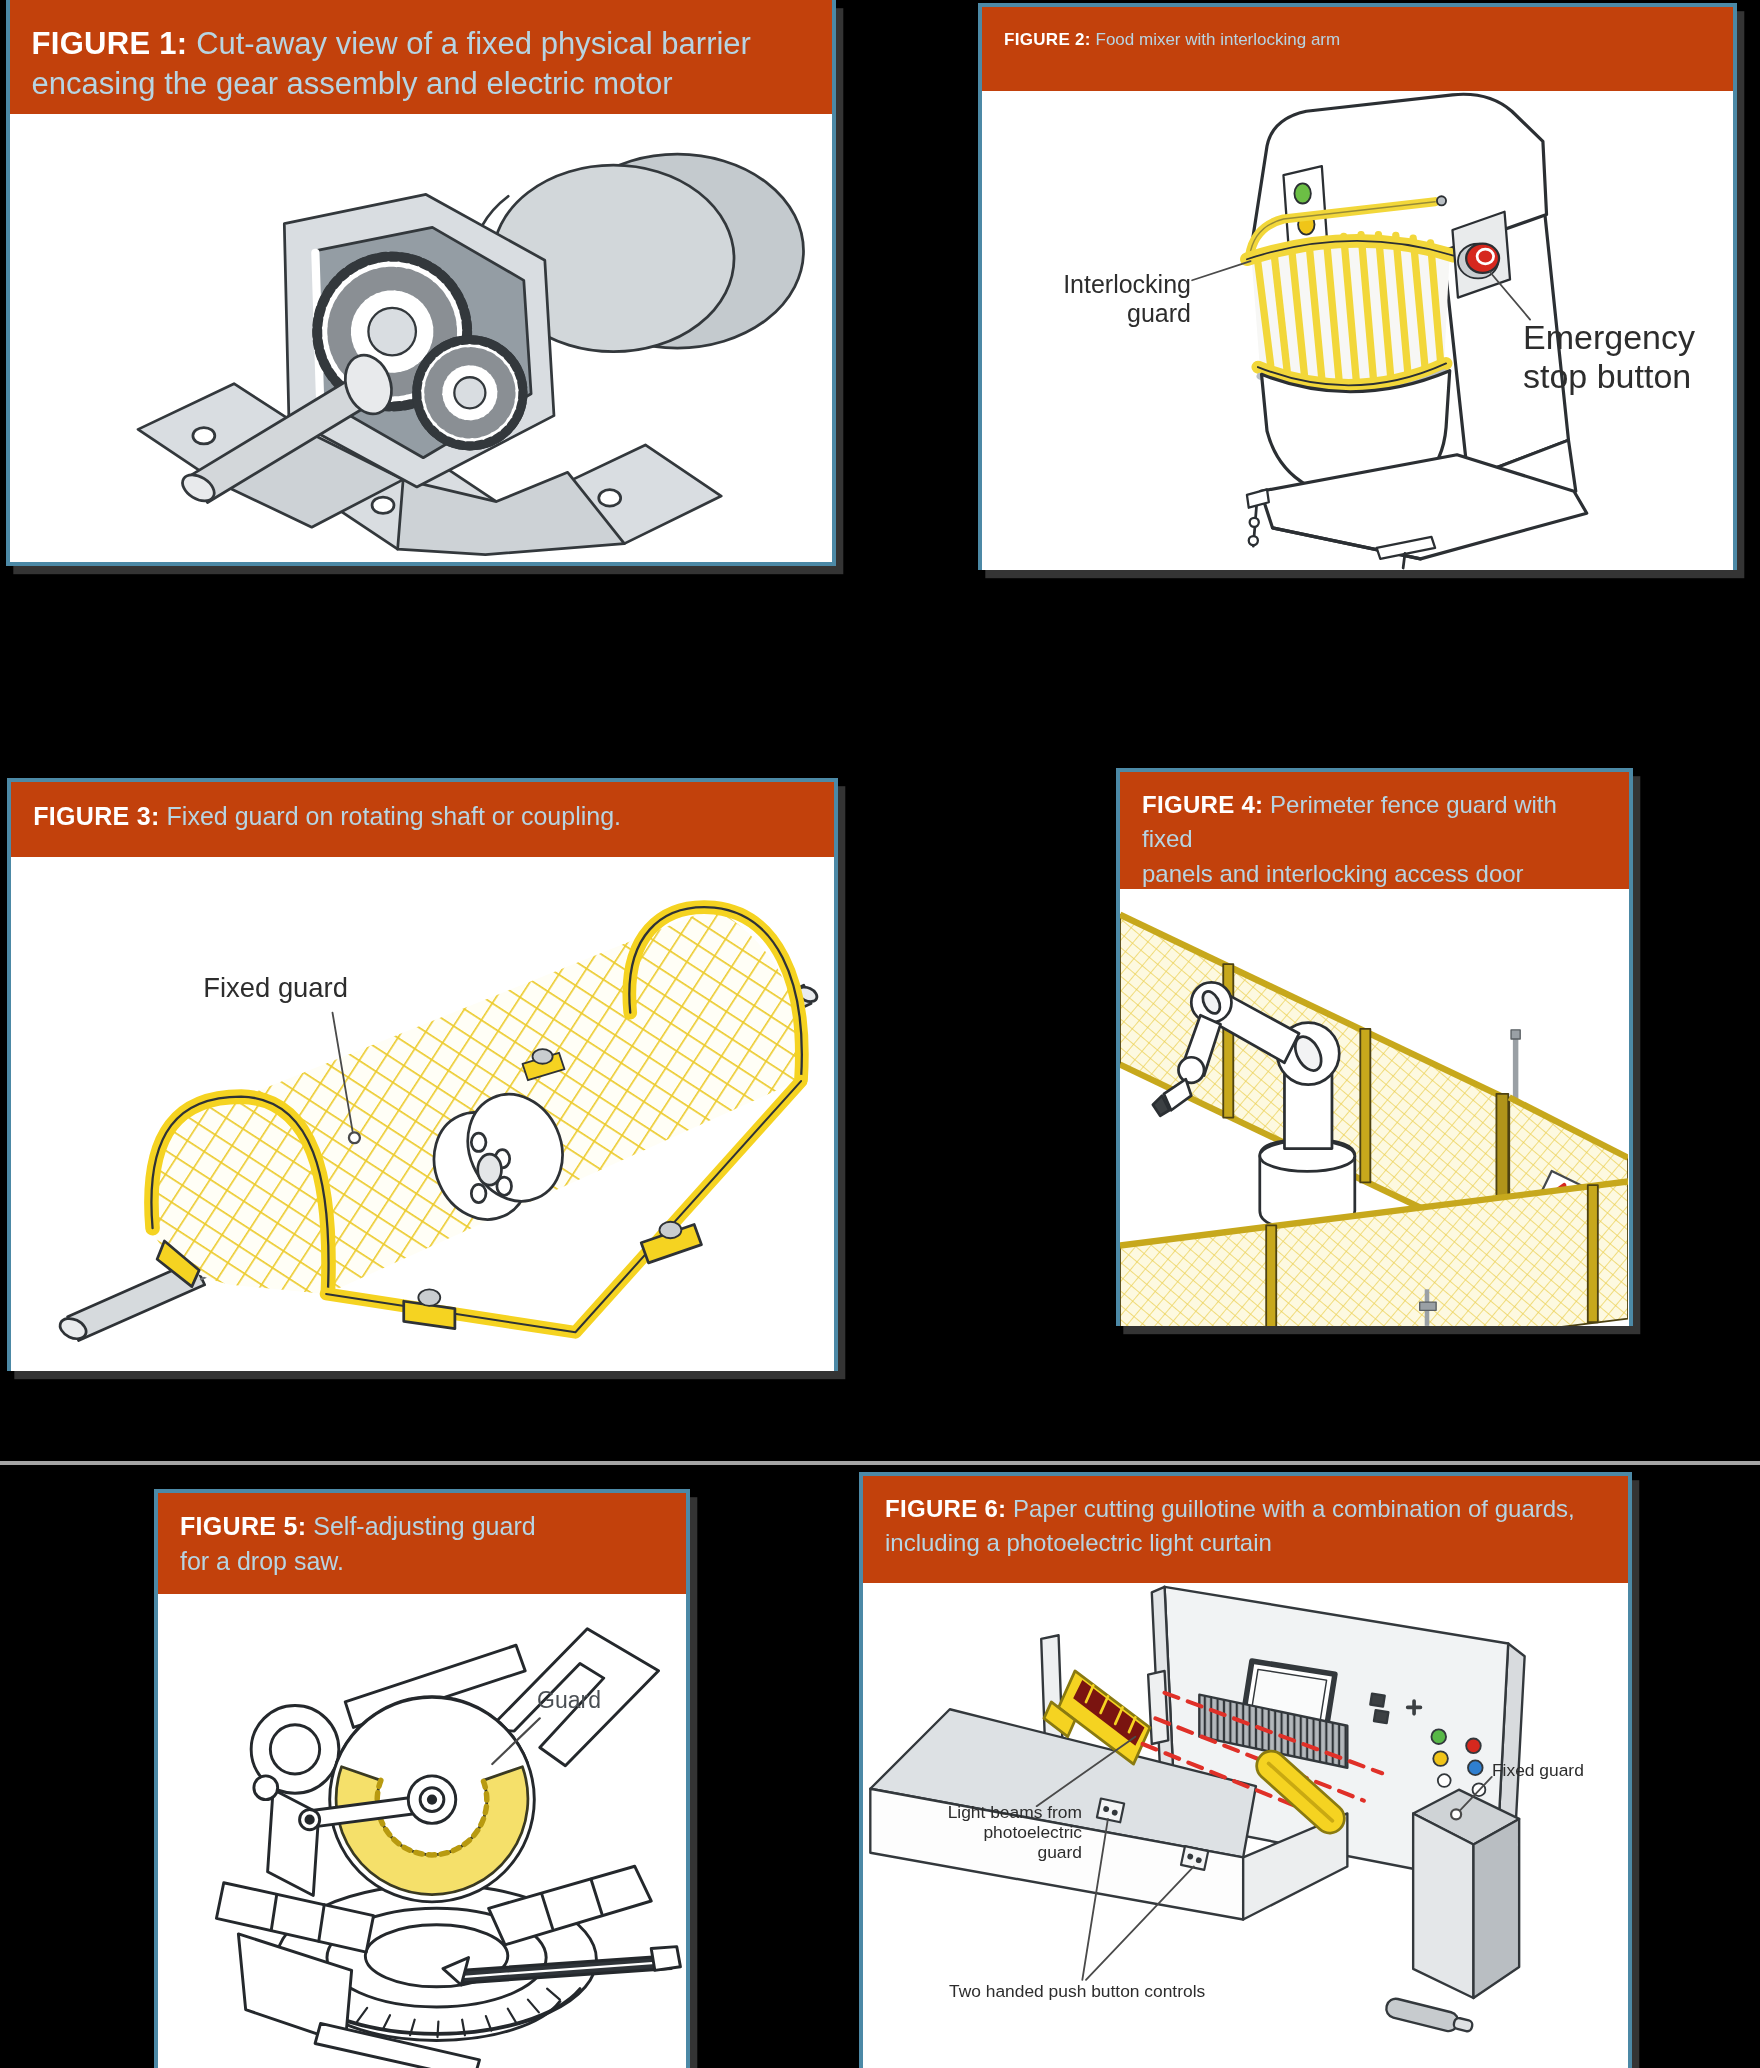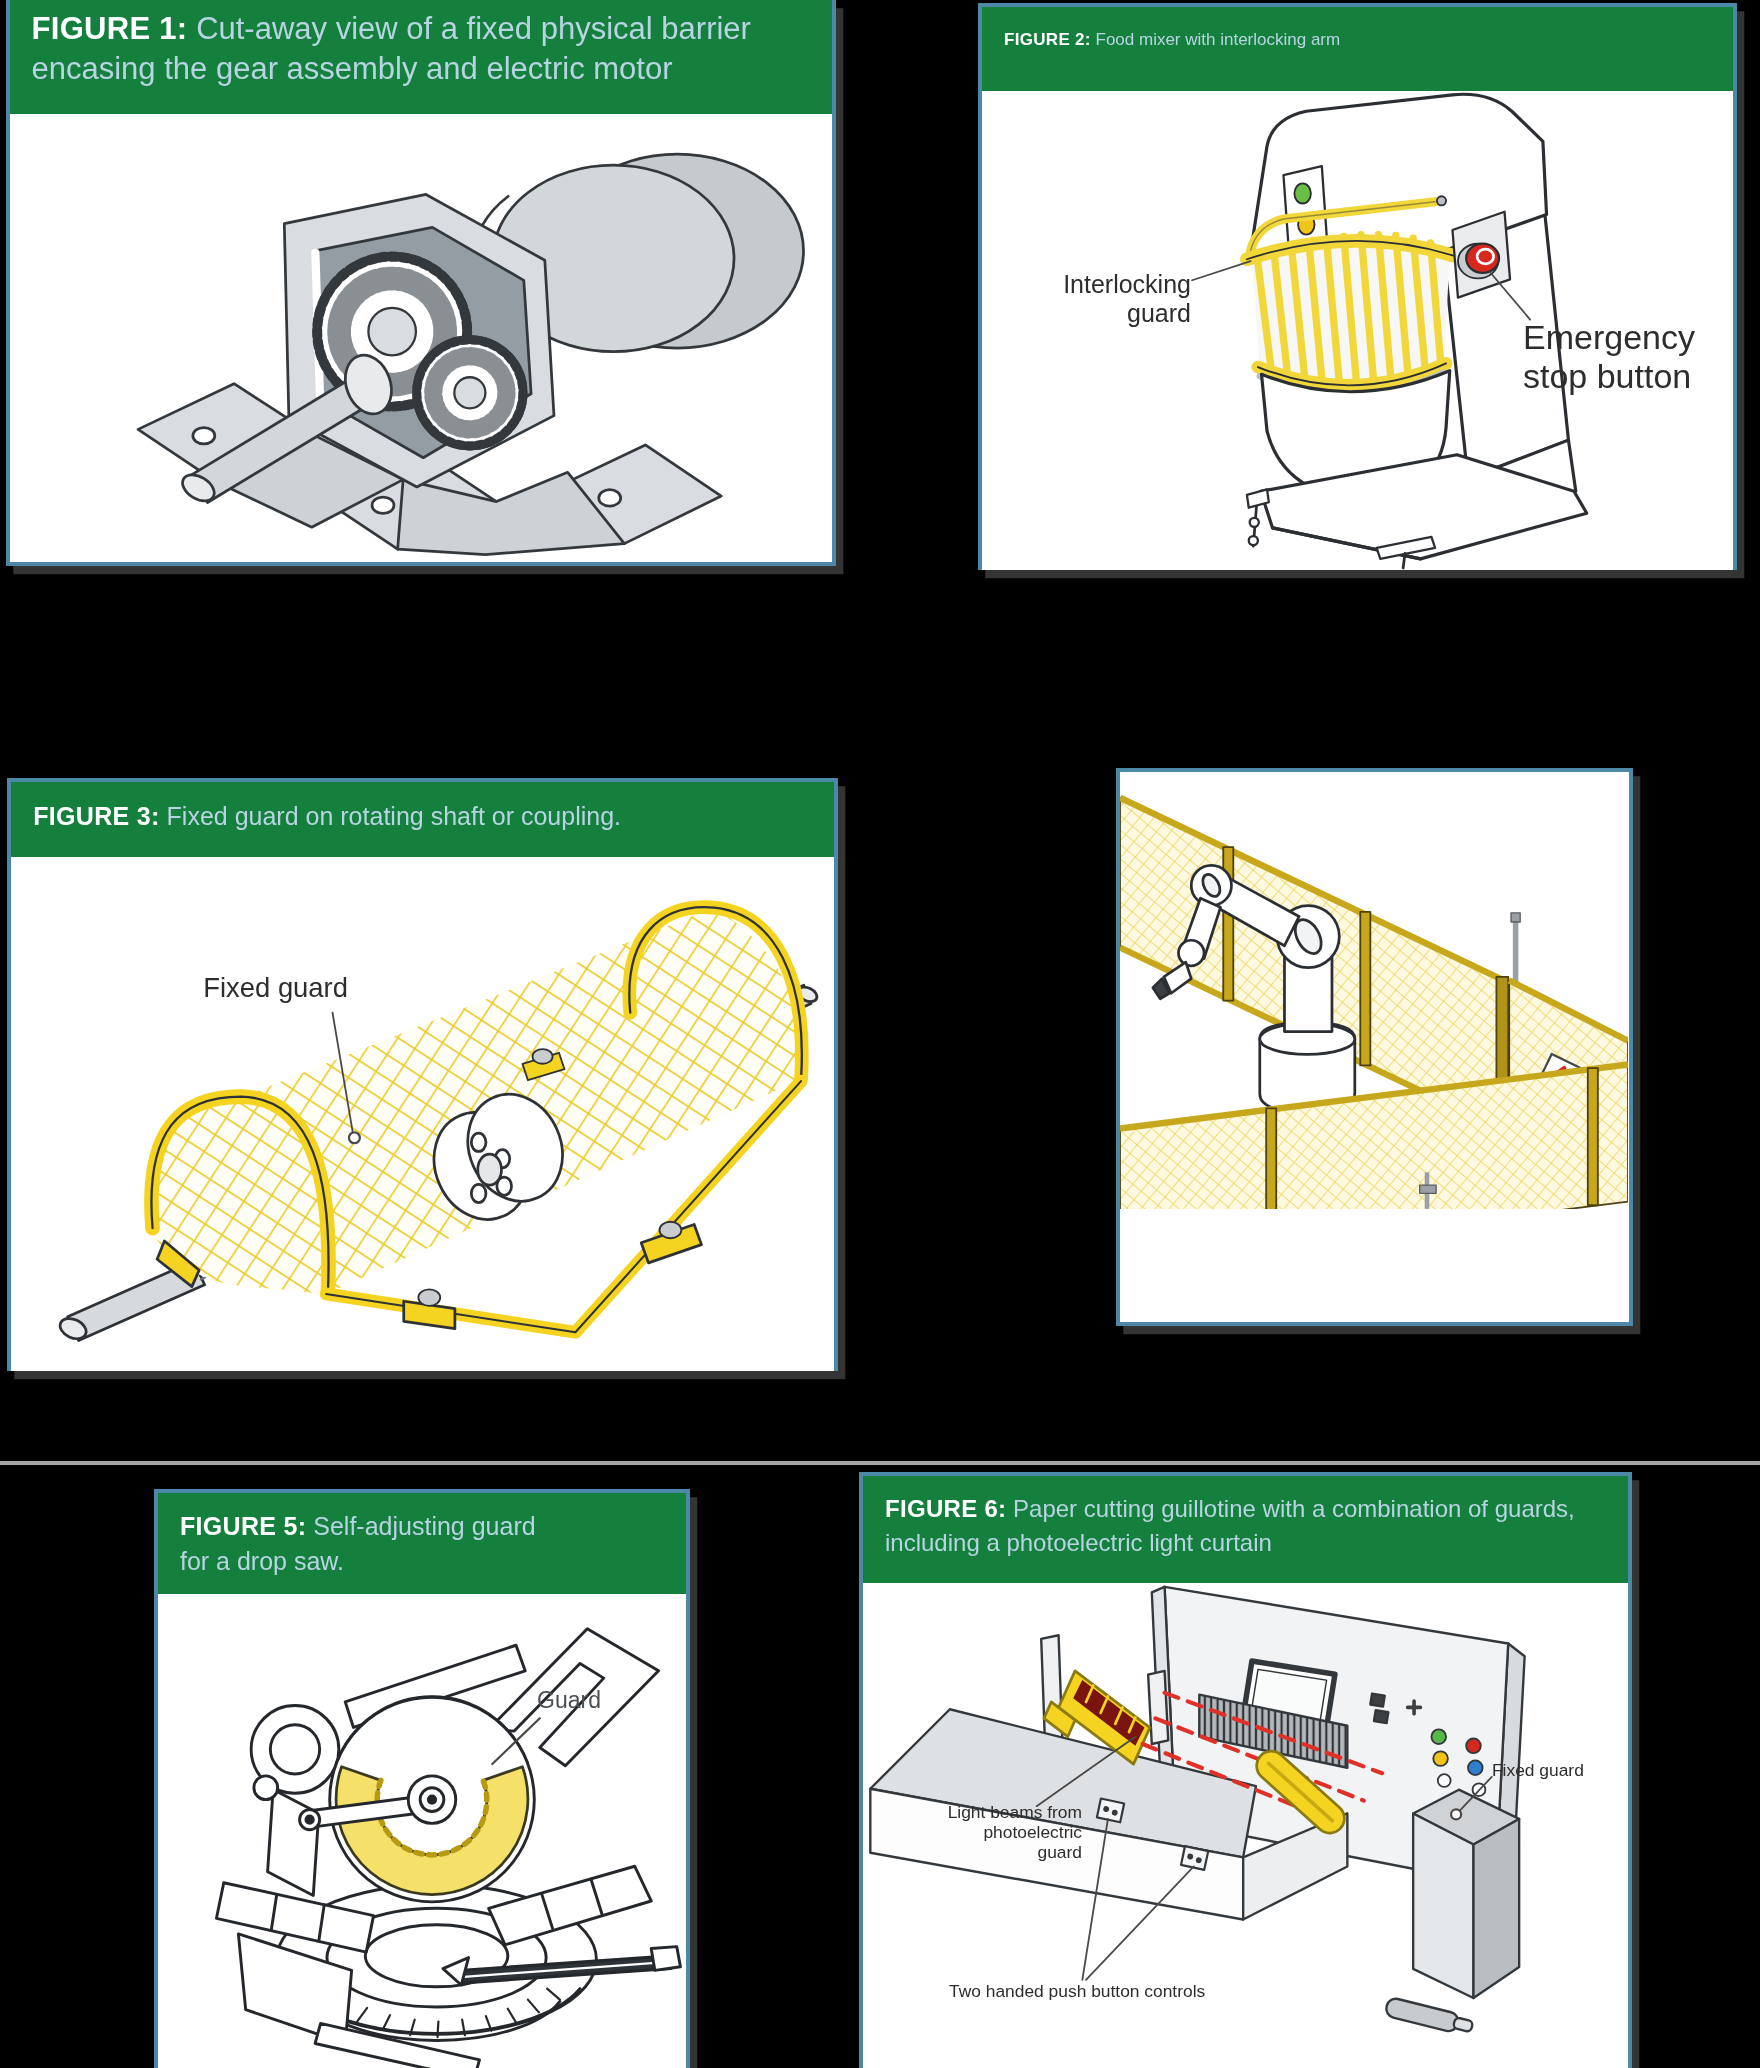--- a/index.html
+++ b/index.html
@@ -1,21 +1,21 @@
 <!DOCTYPE html>
 <html style="font-size:14.6px"><head>
 <meta charset="utf-8">
 <style>
   html,body{margin:0;padding:0;background:#000;}
   *{box-sizing:border-box;}
   .stage{position:relative;width:1761px;height:2069px;background:#000;overflow:hidden;
          font-family:"Liberation Sans", sans-serif;}
   .panel{position:absolute;background:#fff;border:4.6px solid #4c89a6;
          box-shadow:7.3px 8.2px 0 rgba(95,95,95,.55);}
-  .phead{background:#15803d;color:#fff;padding:9px 22px 11px 22px;}
+  .phead{background:#c2410c;color:#fff;padding:24px 22px 11px 22px;}
   .phead b{font-weight:700;letter-spacing:0.3px;}
   .phead .cap{color:#b7d4e2;white-space:pre-line;font-weight:400;}
   .pbody{position:relative;background:#fff;width:100%;overflow:hidden;}
   .pbody svg{display:block;}
   .dlabel{position:absolute;color:#2d2d2d;white-space:pre-line;line-height:1.16;}
   .pagebreak{position:absolute;left:0;top:1461px;width:100%;height:3.7px;background:#c2c2c2;opacity:.85;}
 </style>
 </head>
 <body>
 
@@ -216,20 +216,25 @@
             <line x1="352" y1="170" x2="374" y2="300" stroke="#4a4a4a" stroke-width="2"></line>
             <circle cx="376" cy="307" r="6" fill="#fff" stroke="#4a4a4a" stroke-width="2.5"></circle>
           </g>
         </g>
       </svg>
       <div class="dlabel" style="left:192px;top:115px;font-size:27.4px;">Fixed guard</div>
     </div>
   </section>
 
   <section class="panel" style="left:1116px;top:768px;width:517px;height:558px;">
+    <header class="phead" style="height:117px;font-size:24px;line-height:1.42;padding-top:16.4px;">
+      <b>FIGURE 4:</b>
+      <span class="cap">Perimeter fence guard with fixed
+panels and interlocking access door</span>
+    </header>
     <div class="pbody" style="height:437px;">
       <svg width="508" height="437" viewBox="0 0 556 478">
         <defs>
           <pattern id="mesh4" width="12" height="12" patternUnits="userSpaceOnUse" patternTransform="rotate(40)">
             <rect width="12" height="12" fill="#fdf9e0"></rect>
             <path d="M0 0 H12 M0 0 V12" stroke="#ecd258" stroke-width="1.6" fill="none"></path>
           </pattern>
         </defs>
         <g stroke="#4d4212" stroke-width="2" stroke-linejoin="round">
 

